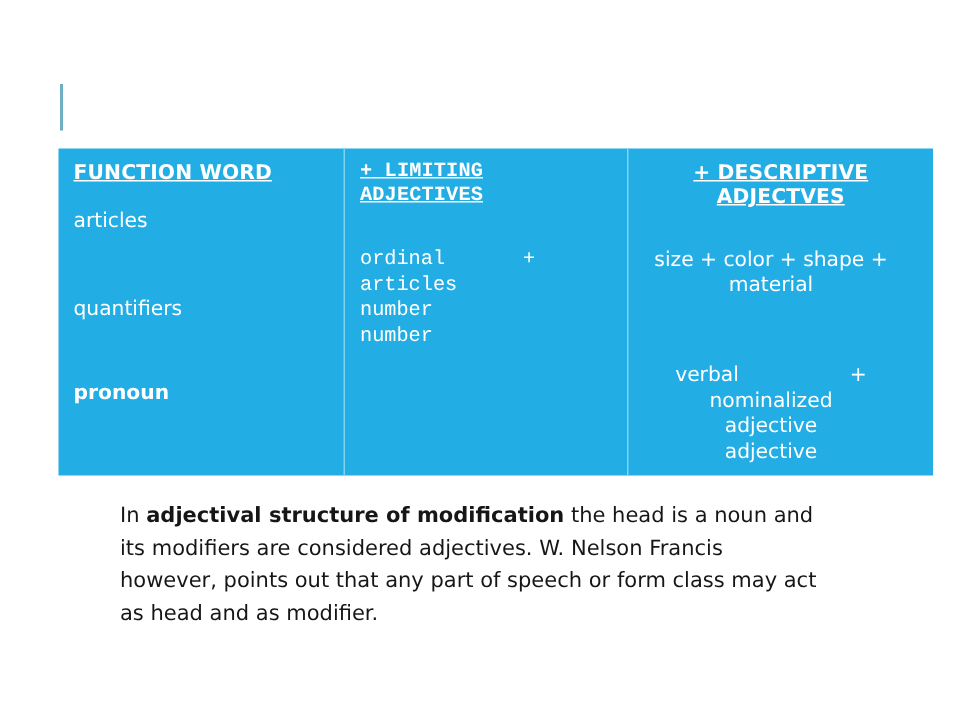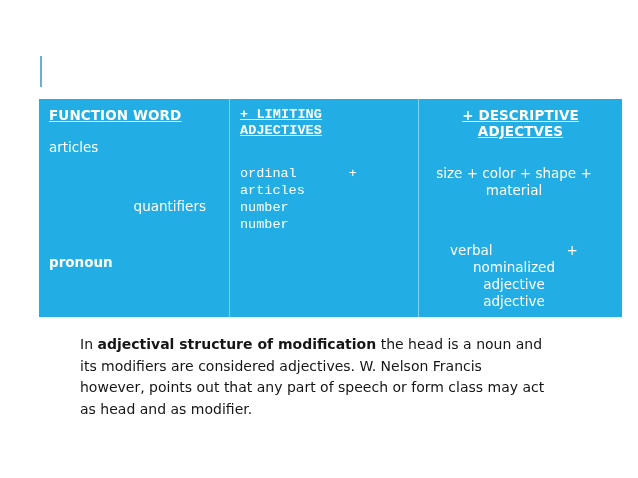--- a/index.html
+++ b/index.html
@@ -69,21 +69,21 @@
     left: 10px;
     right: 23px;
     font-size: 13.5px;
     line-height: 17px;
     color: #ffffff;
     font-weight: normal;
   }
 
   
   .c1-r1 { top: 40px; }
-  .c1-r2 { top: 99px; text-align: right; }
+  .c1-r2 { top: 99px; }
   .c1-r3 { top: 155px; font-weight: bold; }
 
   
   .c2-r1 { top: 66px; }
   .c2-r1 .plus-gap { display: inline-block; width: 52px; }
 
   
   .c3-r1 { top: 66px; }
   .c3-r2 { top: 143px; }
   .c3-r2 .plus-gap { display: inline-block; width: 74px; }

